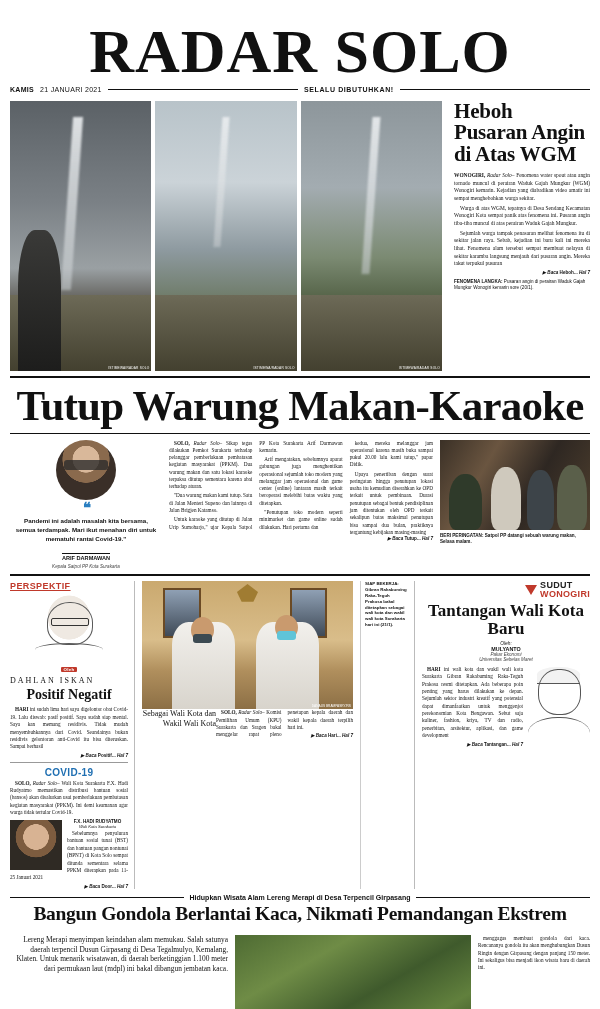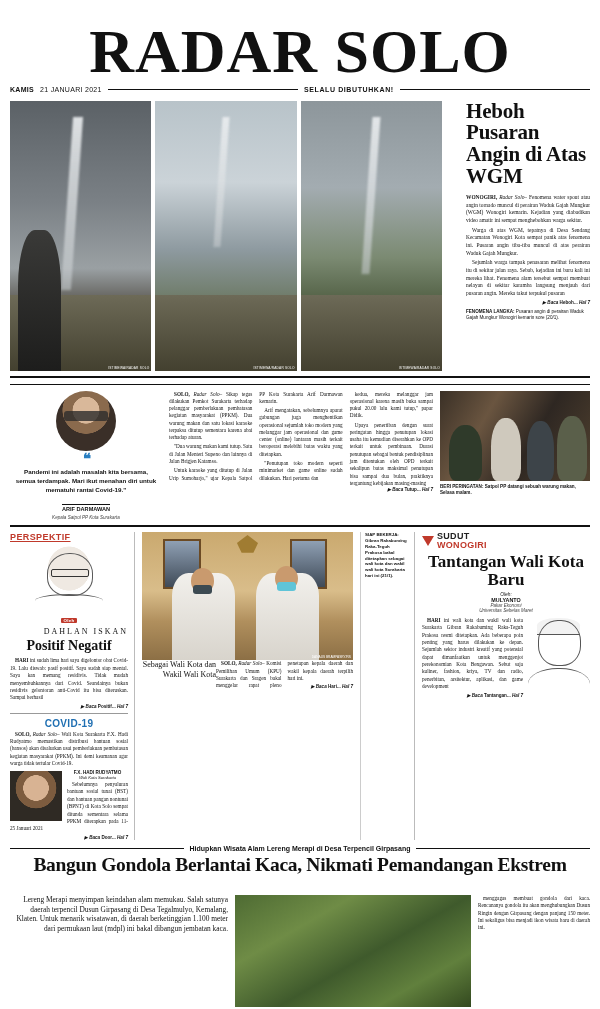--- a/index.html
+++ b/index.html
@@ -21,21 +21,21 @@
   }
   .dateline{
     display:flex;align-items:center;gap:6px;margin-top:4px;font-family:"Liberation Sans",sans-serif;
   }
   .dateline .dayname{font-size:7px;font-weight:bold;letter-spacing:.3px;white-space:nowrap;}
   .dateline .datetxt{font-size:7px;letter-spacing:.3px;white-space:nowrap;}
   .dateline .rule{flex:1;height:1px;background:#111;}
   .dateline .tagline{font-size:7px;font-weight:bold;letter-spacing:.6px;white-space:nowrap;}
 
   
-  .topstrip{display:flex;gap:16px;margin-top:8px;height:270px;}
+  .topstrip{display:flex;gap:4px;margin-top:8px;height:270px;}
   .photos{display:flex;gap:4px;flex:0 0 432px;}
   .ph{flex:1;position:relative;overflow:hidden;}
   .ph .credit{
     position:absolute;right:2px;bottom:1px;font-family:"Liberation Sans",sans-serif;
     font-size:3.2px;color:#fff;letter-spacing:.2px;
   }
   .sky1{background:linear-gradient(#5b6166 0%,#7b8186 38%,#9aa0a3 62%,#4e4a42 78%,#3b3730 100%);}
   .sky2{background:linear-gradient(#b8c3c9 0%,#cbd3d8 30%,#8e9aa0 55%,#6d7a66 74%,#4a5240 100%);}
   .sky3{background:linear-gradient(#8d969b 0%,#a3acb1 32%,#7b8a72 58%,#4e5c40 76%,#33402b 100%);}
   .funnel{
@@ -128,21 +128,21 @@
   }
   .sketch .head{
     position:absolute;left:20%;top:12%;width:60%;height:66%;border:1px solid #5a5a5a;border-radius:48% 48% 42% 42%;
   }
   .sketch .glass{position:absolute;left:26%;top:38%;width:48%;height:10%;border:1px solid #333;border-radius:2px;}
   .sketch .shoulder{position:absolute;left:4%;bottom:0;width:92%;height:20%;border-top:1px solid #5a5a5a;border-radius:50% 50% 0 0;}
   .oleh{
     display:inline-block;background:#c0392b;color:#fff;font-family:"Liberation Sans",sans-serif;
     font-size:4.4px;font-weight:bold;padding:0 3px;border-radius:1px;letter-spacing:.3px;
   }
-  .authorname{font-family:"Liberation Serif",serif;font-size:8px;letter-spacing:2px;text-align:right;margin:1px 0 2px 0;}
+  .authorname{font-family:"Liberation Serif",serif;font-size:8px;letter-spacing:2px;text-align:left;margin:1px 0 2px 0;}
   .opnhead{font-family:"Liberation Serif",serif;font-weight:bold;font-size:14px;text-align:center;margin:0 0 3px 0;}
   .opnbody{font-size:5.2px;line-height:1.42;text-align:justify;}
   .opnbody p{margin:0 0 2px 0;text-indent:5px;}
 
   .badge{
     display:block;text-align:center;font-family:"Liberation Sans",sans-serif;font-weight:bold;
     font-size:10px;color:#1f6fb2;letter-spacing:.3px;margin:4px 0 2px 0;
   }
   .newshead{font-family:"Liberation Serif",serif;font-weight:bold;font-size:13px;line-height:1.06;margin:0 0 3px 0;}
   .portrait2{
@@ -176,21 +176,21 @@
   .gibhead{font-family:"Liberation Serif",serif;font-weight:bold;font-size:17.5px;line-height:1.04;margin:3px 0 3px 0;letter-spacing:-.3px;}
   .gibrow{display:flex;gap:0;}
   .gibdeck{flex:0 0 74px;font-family:"Liberation Serif",serif;font-size:8px;line-height:1.22;text-align:right;}
   .gibbody{flex:1;font-size:5.2px;line-height:1.4;text-align:justify;column-count:2;column-gap:6px;}
   .gibbody p{margin:0 0 2px 0;text-indent:5px;}
 
   .sidecapbox{flex:0 0 42px;padding-left:4px;border-left:1px solid #ccc;}
   .sidecap{font-family:"Liberation Sans",sans-serif;font-size:4.4px;font-weight:bold;line-height:1.32;}
 
   
-  .sudut{display:flex;align-items:center;justify-content:flex-start;gap:3px;}
+  .sudut{display:flex;align-items:center;justify-content:flex-end;gap:3px;}
   .sudut .tri{width:0;height:0;border-left:6px solid transparent;border-right:6px solid transparent;border-top:10px solid #c0392b;}
   .sudutwords{font-family:"Liberation Sans",sans-serif;font-weight:bold;line-height:1;text-align:left;}
   .sudutwords .s1{font-size:9px;color:#222;letter-spacing:.3px;display:block;}
   .sudutwords .s2{font-size:9px;color:#c0392b;letter-spacing:.3px;display:block;}
   .opn2head{font-family:"Liberation Serif",serif;font-weight:bold;font-size:17px;line-height:1.04;text-align:center;margin:3px 0 3px 0;}
   .oleh2{font-family:"Liberation Sans",sans-serif;font-size:4.8px;font-style:italic;text-align:center;}
   .oleh2 b{font-style:normal;font-size:5.4px;}
   .oleh2 .aff{font-size:4.6px;font-style:italic;color:#444;}
   .sudutbody{font-size:5.2px;line-height:1.42;text-align:justify;margin-top:4px;}
   .sudutbody p{margin:0 0 2px 0;text-indent:5px;}
@@ -201,21 +201,21 @@
   .sketch2 .hair{position:absolute;left:14%;top:2%;width:70%;height:18%;border-bottom:1px solid #555;background:#f2f2f2;border-radius:46% 46% 0 0;}
   .sketch2 .sh2{position:absolute;left:0;bottom:0;width:100%;height:38%;border-top:1px solid #555;border-radius:48% 48% 0 0;}
 
   
   .feat{margin-top:5px;}
   .kicker{display:flex;align-items:center;gap:6px;}
   .kicker .rule{flex:1;height:1px;background:#111;}
   .kicker .ktext{font-family:"Liberation Sans",sans-serif;font-size:7px;font-weight:bold;white-space:nowrap;}
   .feathead{
     font-family:"Liberation Serif",serif;font-weight:bold;font-size:19.5px;line-height:1.04;
-    text-align:center;margin:3px 0 20px 0;letter-spacing:-.3px;
+    text-align:center;margin:3px 0 11px 0;letter-spacing:-.3px;
   }
   .featrow{display:flex;gap:7px;}
   .featL{flex:0 0 218px;}
   .featdeck{font-family:"Liberation Serif",serif;font-size:7.4px;line-height:1.32;text-align:right;}
   .featC{flex:1;}
   .featimg{
     height:112px;position:relative;overflow:hidden;
     background:linear-gradient(150deg,#4e6b33 0%,#6f8c46 28%,#3f5a2c 55%,#61803d 78%,#33491f 100%);
   }
   .featR{flex:0 0 112px;font-size:5.2px;line-height:1.42;text-align:justify;}
@@ -271,20 +271,21 @@
       </div>
       <div class="capblock">
         <b>FENOMENA LANGKA:</b>
         <span>Pusaran angin di perairan Waduk Gajah Mungkur Wonogiri kemarin sore (20/1).</span>
       </div>
     </div>
   </div>
 
   <div class="hr-thick"></div>
 
+  <div class="mainhead">Tutup Warung Makan-Karaoke</div>
   <div class="hr-thin"></div>
 
   <div class="warung">
     <div class="quotebox">
       <div class="portrait"></div>
       <div class="qmark">❝</div>
       <div class="qtext">Pandemi ini adalah masalah kita bersama, semua terdampak. Mari ikut menahan diri untuk mematuhi rantai Covid-19."</div>
       <div class="qname">ARIF DARMAWAN</div>
       <div class="qrole">Kepala Satpol PP Kota Surakarta</div>
     </div>

